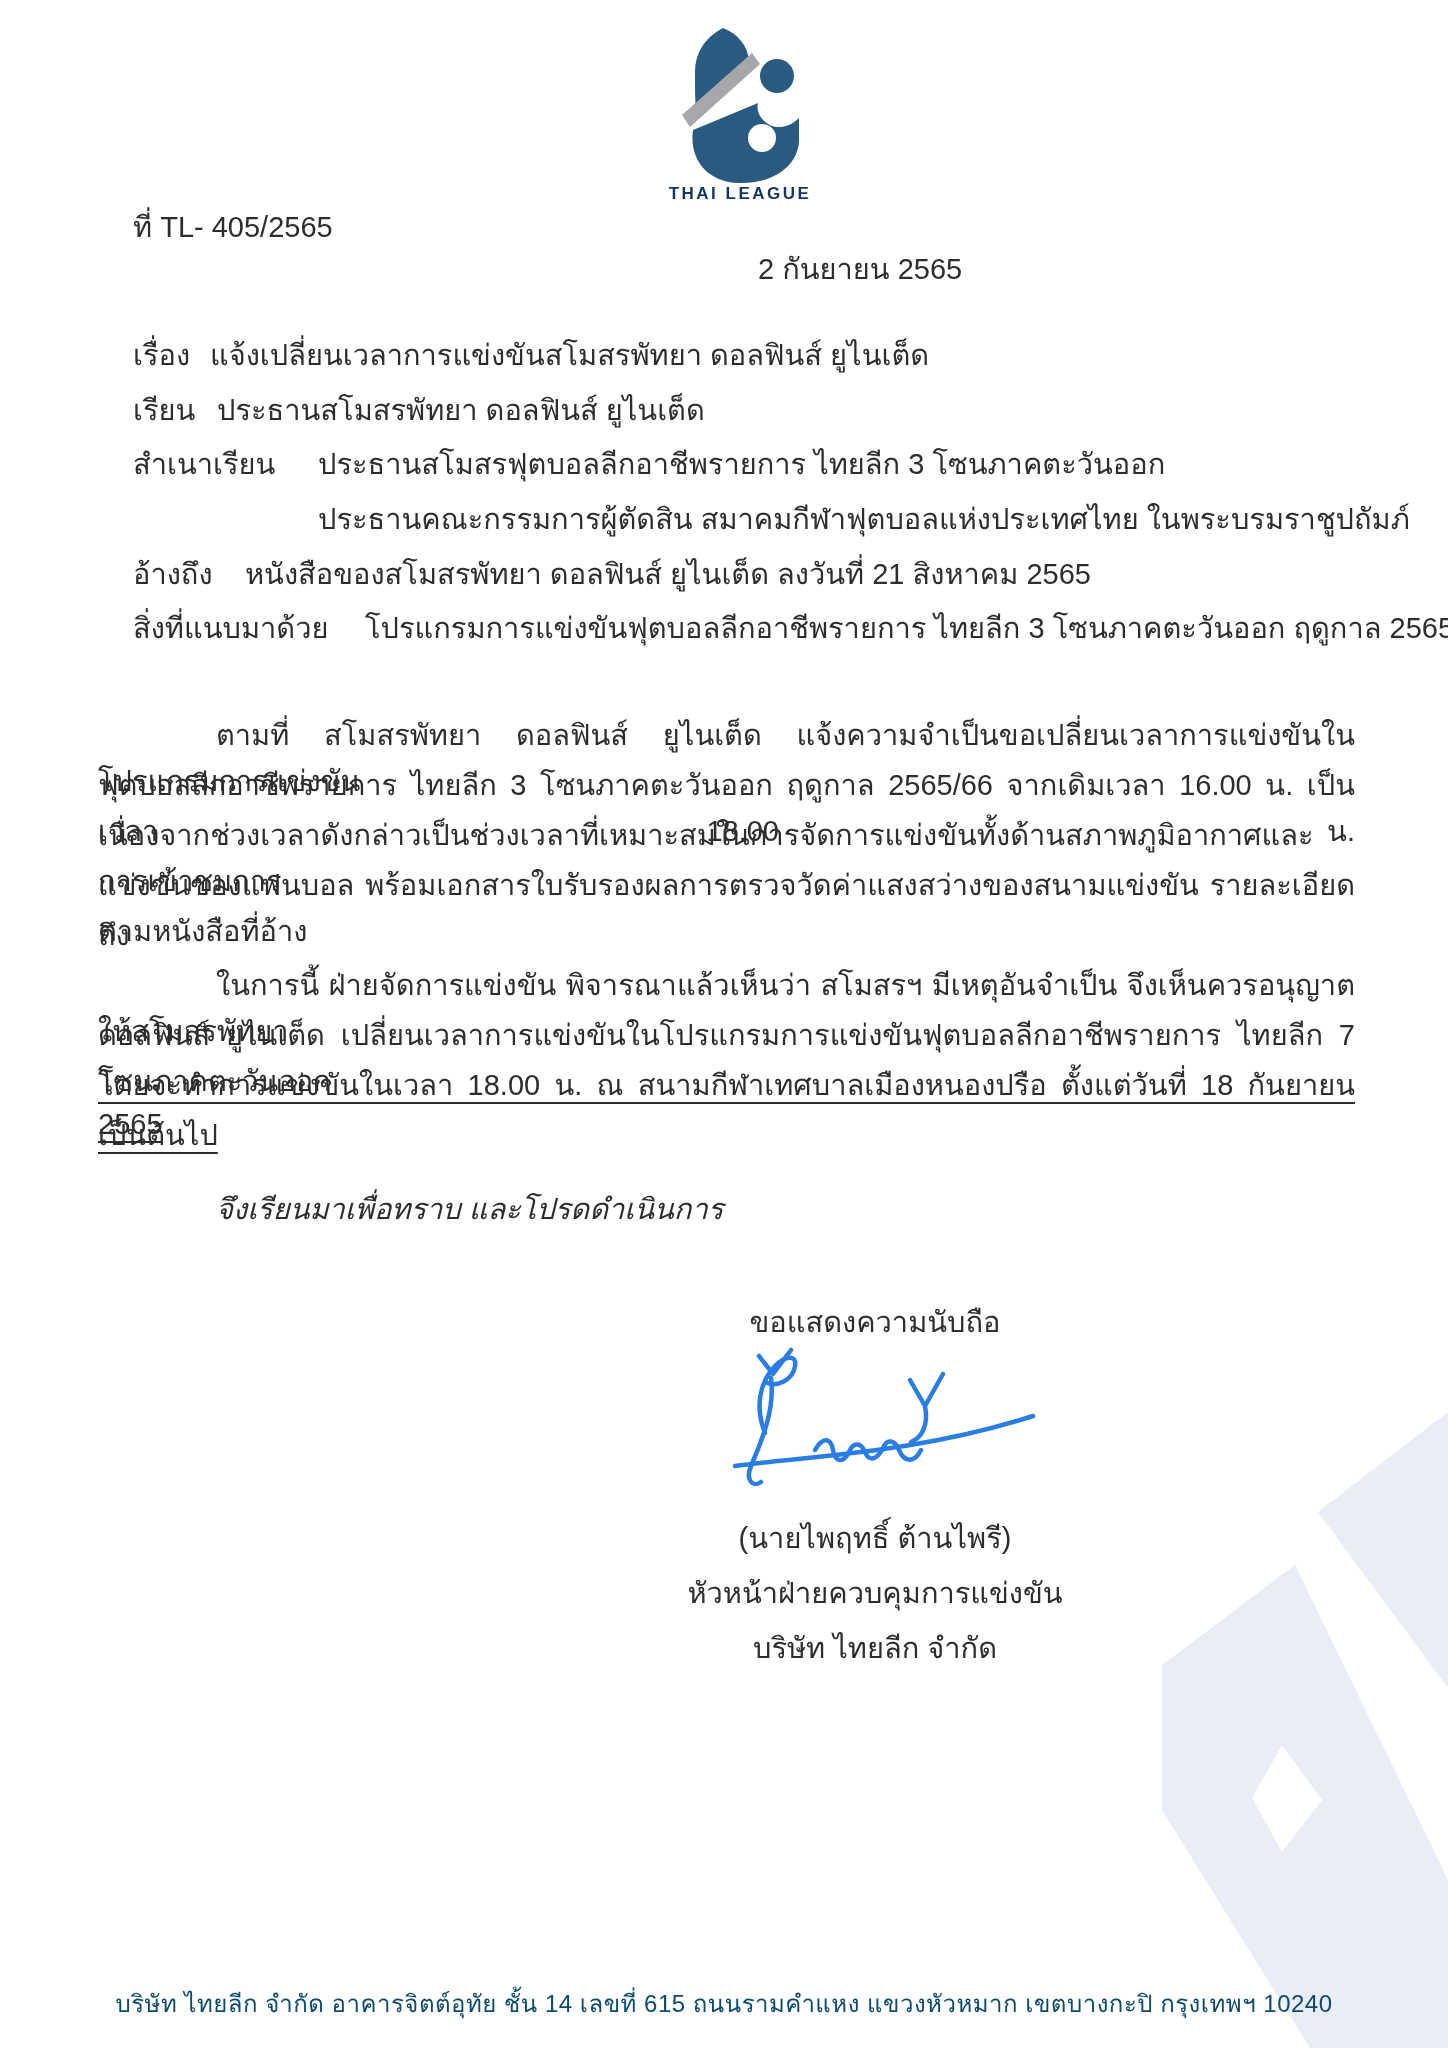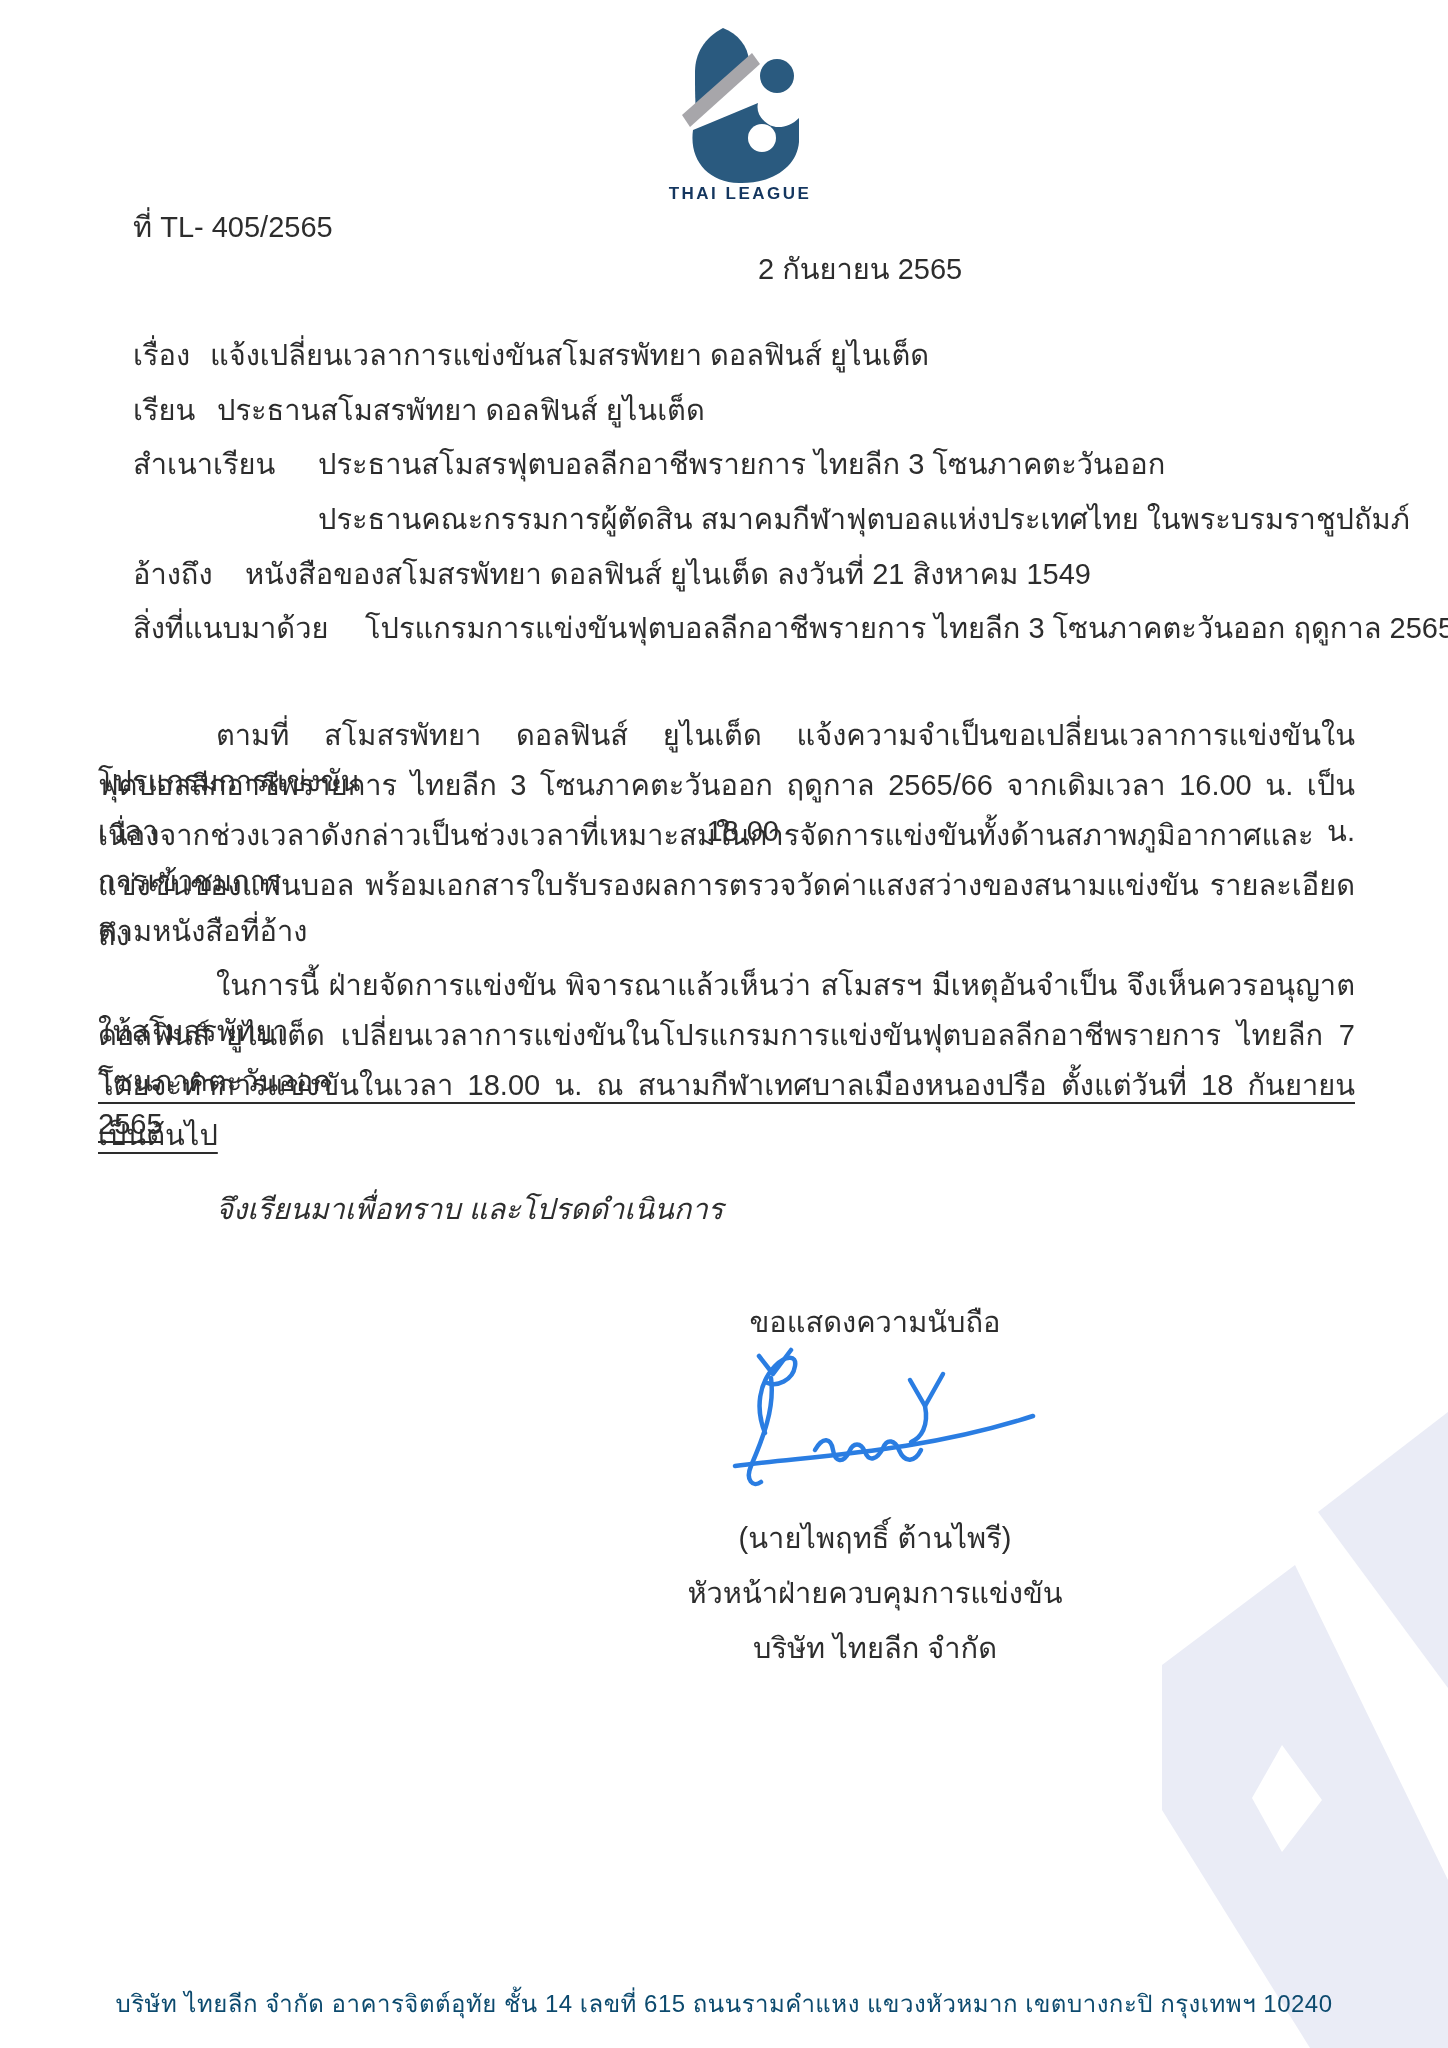--- a/index.html
+++ b/index.html
@@ -56,21 +56,21 @@
   <div class="abs fieldvalue" style="left:210px;top:332px;">แจ้งเปลี่ยนเวลาการแข่งขันสโมสรพัทยา ดอลฟินส์ ยูไนเต็ด</div>
 
   <div class="abs fieldlabel" style="left:133px;top:387px;">เรียน</div>
   <div class="abs fieldvalue" style="left:210px;top:387px;margin-left:7px;">ประธานสโมสรพัทยา ดอลฟินส์ ยูไนเต็ด</div>
 
   <div class="abs fieldlabel" style="left:133px;top:441px;">สำเนาเรียน</div>
   <div class="abs fieldvalue" style="left:318px;top:441px;">ประธานสโมสรฟุตบอลลีกอาชีพรายการ ไทยลีก 3 โซนภาคตะวันออก</div>
   <div class="abs fieldvalue" style="left:318px;top:496px;">ประธานคณะกรรมการผู้ตัดสิน สมาคมกีฬาฟุตบอลแห่งประเทศไทย ในพระบรมราชูปถัมภ์</div>
 
   <div class="abs fieldlabel" style="left:133px;top:551px;">อ้างถึง</div>
-  <div class="abs fieldvalue" style="left:245px;top:551px;">หนังสือของสโมสรพัทยา ดอลฟินส์ ยูไนเต็ด ลงวันที่ 21 สิงหาคม 1549</div>
+  <div class="abs fieldvalue" style="left:245px;top:551px;">หนังสือของสโมสรพัทยา ดอลฟินส์ ยูไนเต็ด ลงวันที่ 21 สิงหาคม 2565</div>
 
   <div class="abs fieldlabel" style="left:133px;top:605px;">สิ่งที่แนบมาด้วย</div>
   <div class="abs fieldvalue" style="left:365px;top:605px;">โปรแกรมการแข่งขันฟุตบอลลีกอาชีพรายการ ไทยลีก 3 โซนภาคตะวันออก ฤดูกาล 2565/66</div>
 
   <div class="abs body-block" style="left:98px;top:712px;">
     <div class="bline jline indent">ตามที่ สโมสรพัทยา ดอลฟินส์ ยูไนเต็ด แจ้งความจำเป็นขอเปลี่ยนเวลาการแข่งขันในโปรแกรมการแข่งขัน</div>
     <div class="bline jline">ฟุตบอลลีกอาชีพรายการ ไทยลีก 3 โซนภาคตะวันออก ฤดูกาล 2565/66 จากเดิมเวลา 16.00 น. เป็นเวลา 18.00 น.</div>
     <div class="bline jline">เนื่องจากช่วงเวลาดังกล่าวเป็นช่วงเวลาที่เหมาะสมในการจัดการแข่งขันทั้งด้านสภาพภูมิอากาศและการเข้าชมการ</div>
     <div class="bline jline">แข่งขันของแฟนบอล พร้อมเอกสารใบรับรองผลการตรวจวัดค่าแสงสว่างของสนามแข่งขัน รายละเอียดตามหนังสือที่อ้าง</div>
     <div class="bline">ถึง</div>

